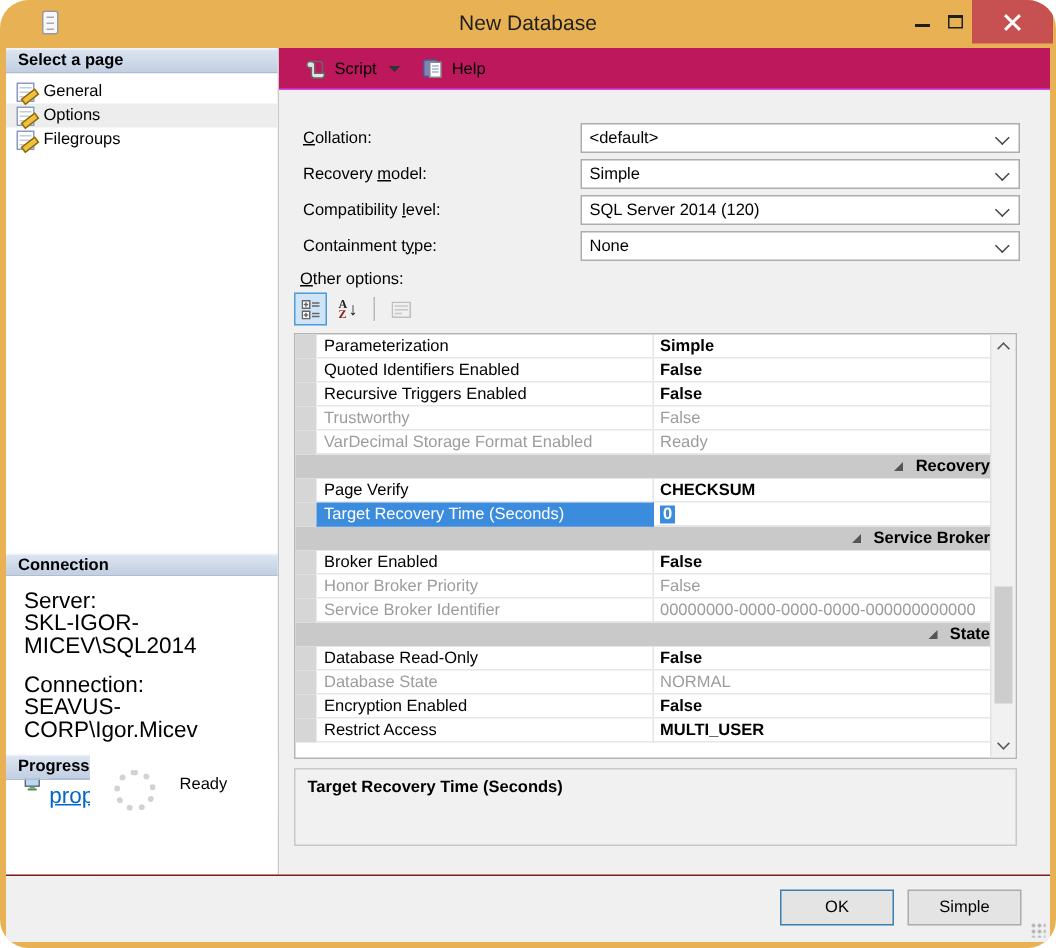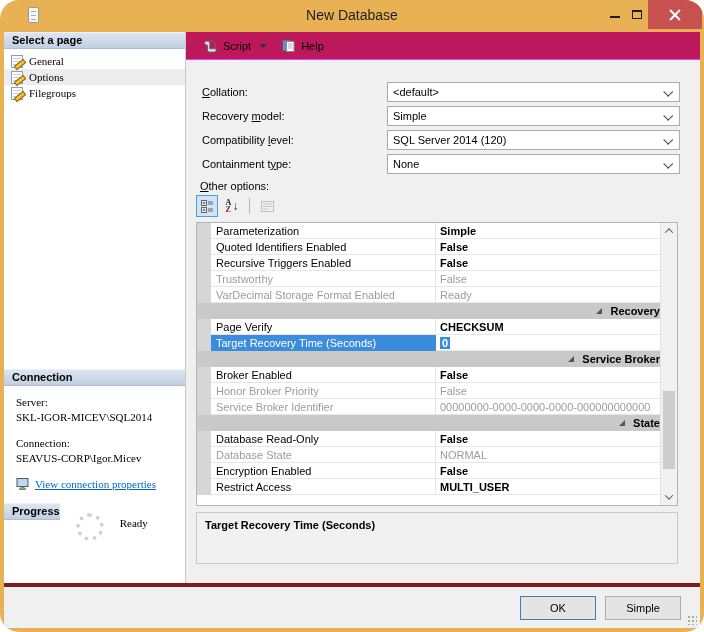--- a/index.html
+++ b/index.html
@@ -27,30 +27,30 @@
   .app-body { position:absolute; top:32px; left:4px; right:4px; bottom:4px; display:flex; flex-direction:column; background:#F0F0F0; }
   .cols { flex:1; display:flex; min-height:0; }
 
   
   .sidebar { width:182px; display:flex; flex-direction:column; background:#fff; border-right:1px solid #C8C8C8; }
   .panel-header { height:17px; padding:1px 0 0 8px; font-size:11px; font-weight:bold; color:#000;
                   background:linear-gradient(#DCE5F1,#C2CFE2); border-top:1px solid #EEF2F8; border-bottom:1px solid #AEBDD1; }
   .panel.select-page { height:337px; display:flex; flex-direction:column; }
   .panel.connection  { height:134px; display:flex; flex-direction:column; }
   .panel.progress    { flex:1; display:flex; flex-direction:row; }
-  .panel-body { flex:1; background:#fff;font-family:Liberation Serif, serif; }
+  .panel-body { flex:1; background:#fff; }
 
   .page-list { padding-top:4px; }
   .page-item { display:flex; align-items:center; gap:6px; height:16px; padding-left:7px; font-size:11px; color:#000; cursor:default; }
   .page-item.sel { background:#EDEDED; }
   .page-icon { position:relative; width:12px; height:13px; background:#FDFDFD; border:1px solid #8A9CC0; flex:none; }
   .page-icon::before { content:''; position:absolute; left:1px; right:1px; top:2px; height:1px; background:#C3CCDD; box-shadow:0 3px 0 #C3CCDD, 0 6px 0 #C3CCDD; }
   .page-icon::after { content:''; position:absolute; right:-4px; bottom:0; width:10px; height:3px; background:#F0C040; border:1px solid #8A6A10; transform:rotate(-38deg); }
 
-  .conn-body { padding:9px 0 0 12px; font-size:11px; color:#000; }
+  .conn-body { padding:9px 0 0 12px; font-size:15px; color:#000; }
   .conn-group { margin-bottom:11px; line-height:15px; }
   .conn-link-row { display:flex; align-items:center; gap:5px; margin-top:3px; }
   .link { color:#0066CC; text-decoration:underline; cursor:pointer; }
 
   .prog-body { padding:10px 0 0 16px; display:flex; align-items:flex-start; gap:16px; font-size:11px; }
   .spinner { width:28px; height:28px; border-radius:50%; border:4px dotted #D2D2D2; flex:none; }
   .prog-status { margin-top:4px; }
 
   
   .main { flex:1; display:flex; flex-direction:column; min-width:0; }
@@ -98,21 +98,21 @@
   .scroll-btn { position:absolute; left:0; width:16px; height:16px; display:flex; align-items:center; justify-content:center; }
   .scroll-btn.up { top:0; } .scroll-btn.down { bottom:0; }
   .sb-chev { width:6px; height:6px; border-right:1px solid #555; border-bottom:1px solid #555; }
   .scroll-btn.up .sb-chev { transform:rotate(-135deg) translate(-1px,-1px); }
   .scroll-btn.down .sb-chev { transform:rotate(45deg) translate(-1px,-1px); }
   .scroll-thumb { position:absolute; left:2px; width:12px; top:168px; height:78px; background:#CDCDCD; }
 
   .desc-panel { margin:6px 0 0 10px; width:482px; height:52px; background:#F1F1F1; border:1px solid #C9C9C9; padding:6px 8px; font-size:11px; font-weight:bold; color:#000; }
 
   
-  .footer { position:relative; height:45px; background:#F0F0F0; border-top:4px solid #7f1d1d; flex:none; }
+  .footer { position:relative; height:45px; background:#F0F0F0; border-top:1px solid #7f1d1d; flex:none; }
   .btn { position:absolute; top:9px; width:76px; height:24px; background:#E4E4E4; border:1px solid #ADADAD; font-size:11px; font-family:"Liberation Sans", sans-serif; color:#000; text-align:center; line-height:22px; cursor:default; }
   .btn.default { border-color:#3C7FB1; }
   .btn-ok { left:516px; } .btn-cancel { left:601px; }
   .grip { position:absolute; right:3px; bottom:3px; width:10px; height:10px;
           background:radial-gradient(circle at 2px 2px, #AAA 1px, transparent 1.2px); background-size:4px 4px; }
 
   u { text-decoration:underline; }
   svg { display:block; }
 </style>
 </head>

